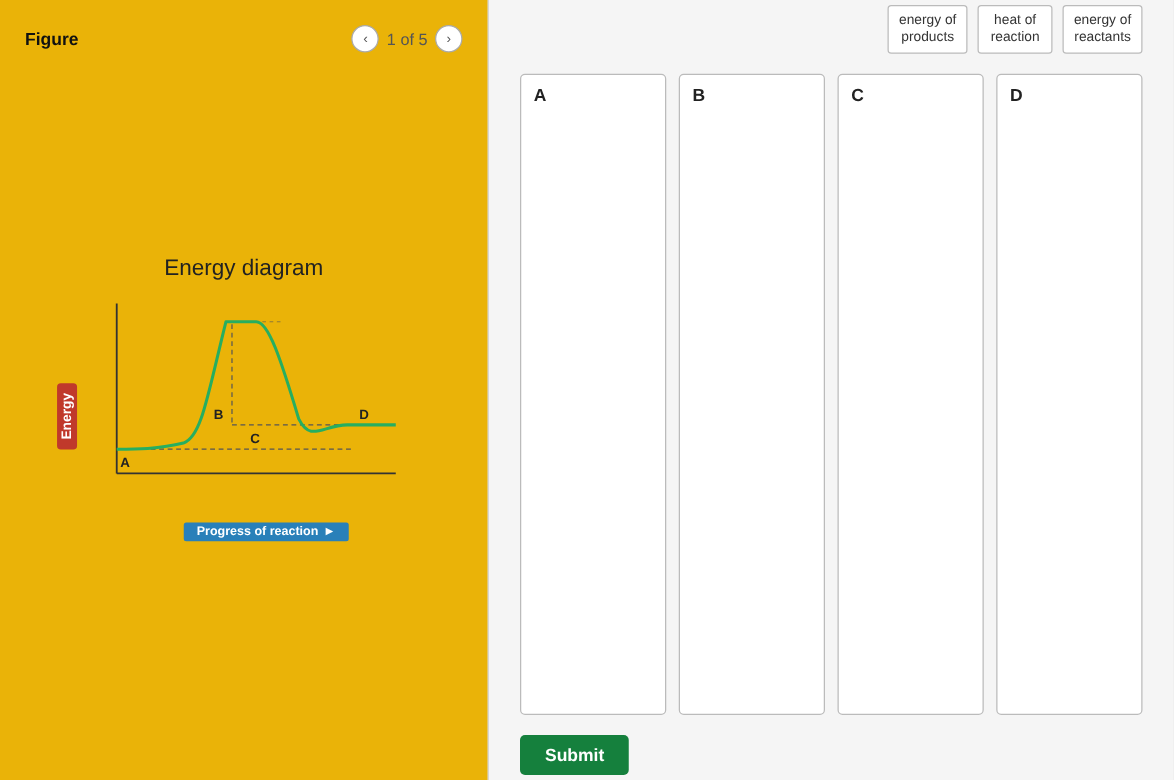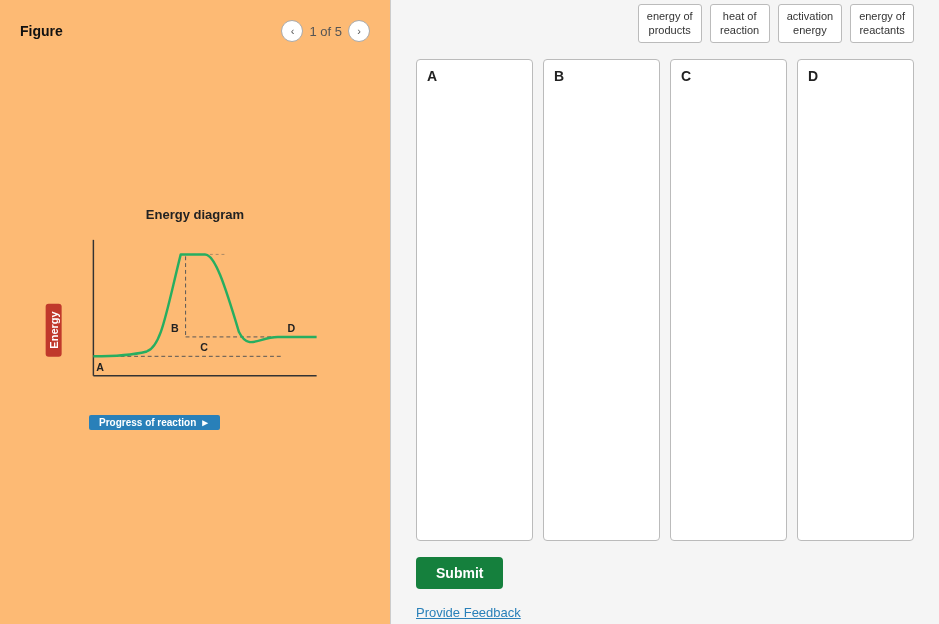--- a/index.html
+++ b/index.html
@@ -9,21 +9,21 @@
       width: 939px;
       height: 624px;
       overflow: hidden;
       display: flex;
     }
 
     
     .left-panel {
       width: 390px;
       height: 624px;
-      background: #fdba74;
+      background: #eab308;
       position: relative;
       display: flex;
       flex-direction: column;
       padding: 20px;
     }
 
     .figure-header {
       display: flex;
       align-items: center;
       justify-content: space-between;
@@ -61,22 +61,22 @@
     .diagram-container {
       flex: 1;
       display: flex;
       flex-direction: column;
       align-items: center;
       justify-content: center;
       padding-bottom: 20px;
     }
 
     .diagram-title {
-      font-size: 13px;
-      font-weight: bold;
+      font-size: 18px;
+      font-weight: normal;
       color: #222;
       margin-bottom: 8px;
       text-align: center;
     }
 
     .chart-wrapper {
       position: relative;
       width: 280px;
       height: 200px;
     }
@@ -105,25 +105,25 @@
     }
 
     .chart-svg {
       width: 100%;
       height: 100%;
     }
 
     .x-axis-label {
       position: absolute;
       bottom: 0px;
-      left: 34px;
+      left: 46px;
       right: 10px;
       display: flex;
       align-items: center;
-      justify-content: flex-start;
+      justify-content: center;
     }
 
     .x-axis-arrow {
       background: #2980b9;
       color: white;
       font-size: 10px;
       padding: 2px 10px;
       border-radius: 2px;
       font-weight: bold;
       display: flex;
@@ -258,36 +258,34 @@
       </div>
     </div>
   </div>
 </div>
 
 <div class="right-panel">
 
   <div class="labels-row">
     <div class="drag-label">energy of<br>products</div>
     <div class="drag-label">heat of<br>reaction</div>
-    <div class="drag-label">activation<br>energy</div>
     <div class="drag-label">energy of<br>reactants</div>
   </div>
 
   <div class="drop-zones-row">
     <div class="drop-zone">
       <span class="drop-zone-letter">A</span>
     </div>
     <div class="drop-zone">
       <span class="drop-zone-letter">B</span>
     </div>
     <div class="drop-zone">
       <span class="drop-zone-letter">C</span>
     </div>
     <div class="drop-zone">
       <span class="drop-zone-letter">D</span>
     </div>
   </div>
 
   <button class="submit-btn">Submit</button>
 
-  <a class="feedback-link" href="#">Provide Feedback</a>
 
 </div>
 
 </body></html>

